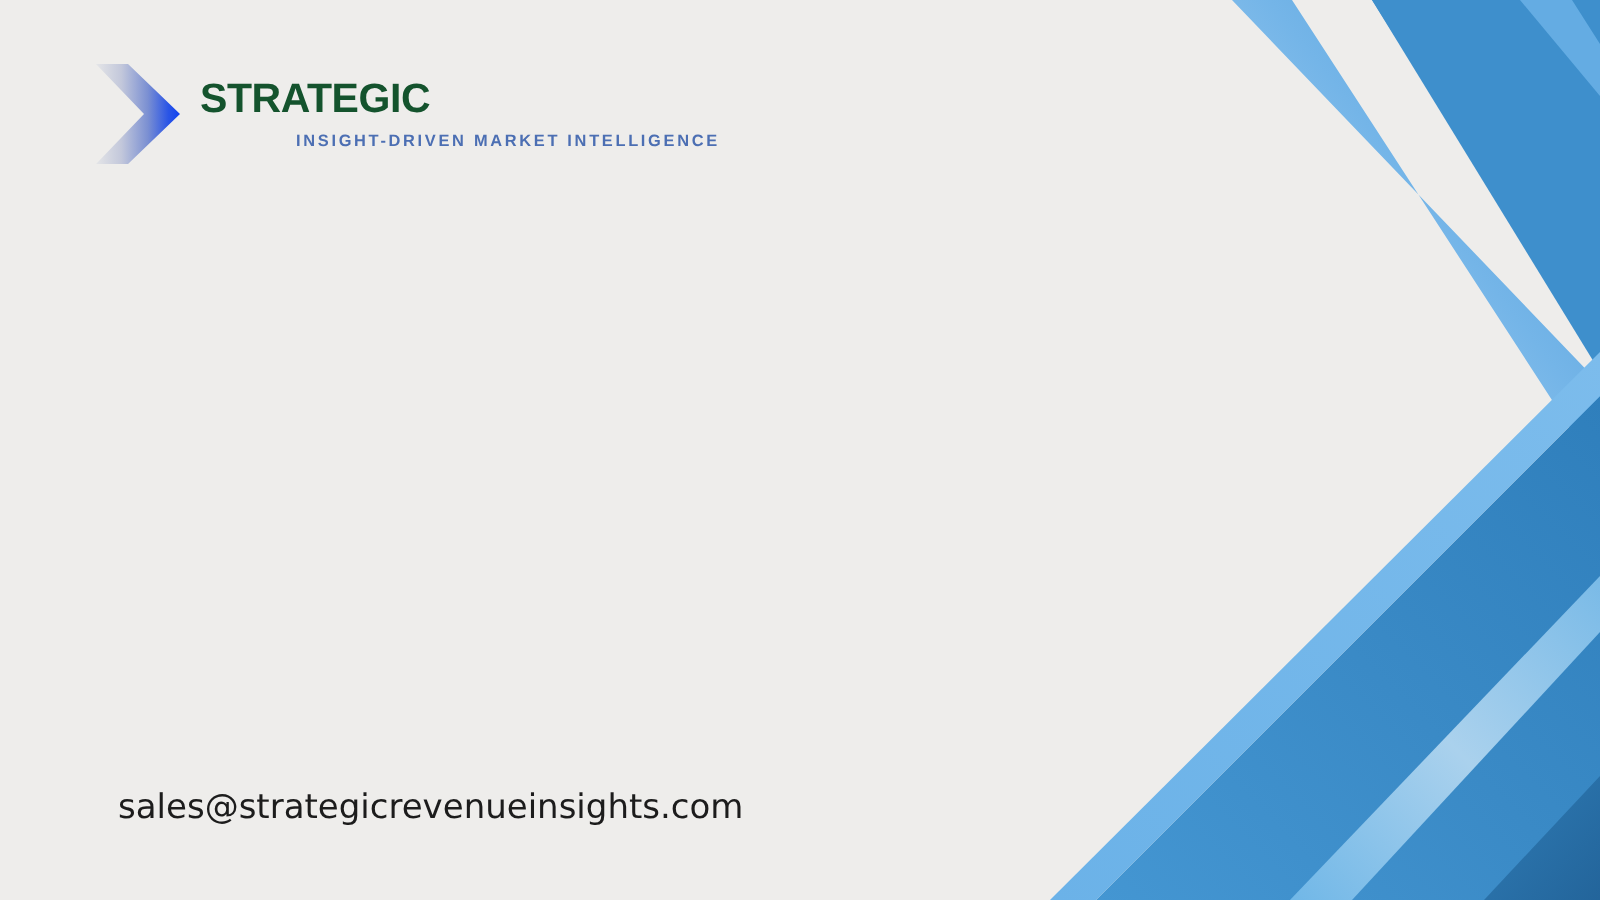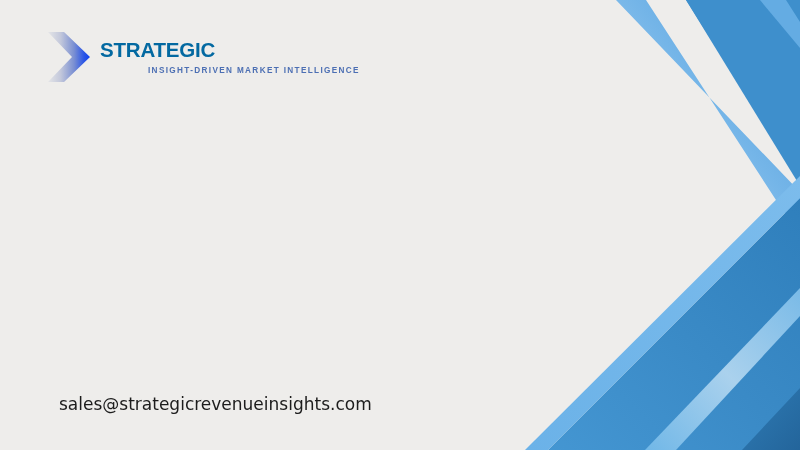--- a/index.html
+++ b/index.html
@@ -49,21 +49,21 @@
     flex-direction: column;
     justify-content: center;
     padding-top: 1px;
   }
   .logo-line {
     font-family: "Liberation Sans", "DejaVu Sans", sans-serif;
     font-weight: 700;
     font-size: 20.5px;
     line-height: 21.5px;
     letter-spacing: -0.2px;
-    color: #0369a1;
+    color: #14532d;
     white-space: nowrap;
   }
   .logo-tagline {
     margin-top: 6px;
     font-family: "Liberation Sans", "DejaVu Sans", sans-serif;
     font-weight: 700;
     font-size: 8.2px;
     line-height: 10px;
     letter-spacing: 1.35px;
     color: #4C6FB3;

